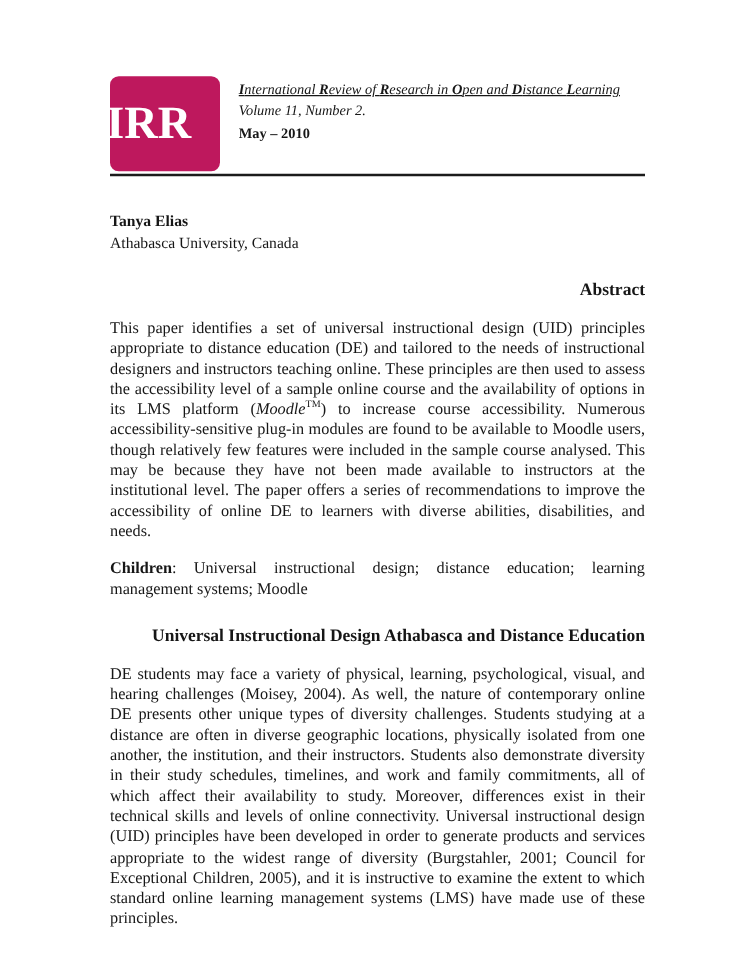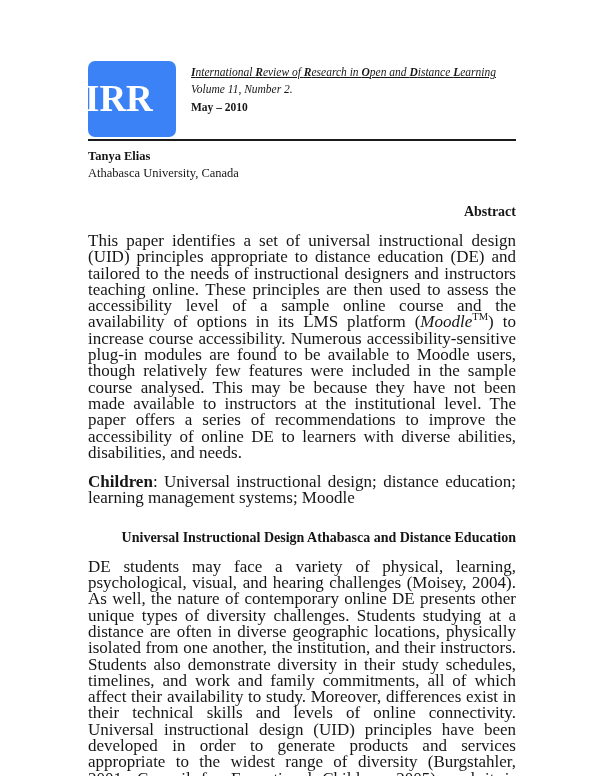--- a/index.html
+++ b/index.html
@@ -44,45 +44,45 @@
     margin:2px 0 0 0;
   }
   .title {
     font-size:18.5px;
     font-weight:bold;
     font-style:italic;
     line-height:1.28;
     margin-top:14px;
     max-width:430px;
   }
-  .author { font-weight:bold; font-size:12.5px; margin-top:8px; }
+  .author { font-weight:bold; font-size:12.5px; margin-top:29px; }
   .affiliation { font-size:12.5px; margin-top:2px; }
   .center-heading {
     text-align:right;
     font-weight:bold;
     font-size:14px;
     margin-top:23px;
   }
   .para {
-    font-size:17px;
+    font-size:13px;
     line-height:16.3px;
     text-align:justify;
     margin-top:13px;
   }
   .rich b { font-weight:bold; }
   .rich i { font-style:italic; }
   .rich sup { font-size:0.62em; vertical-align:super; line-height:0; }
 </style>
 </head>
 <body>
 
 <div class="page">
 
   <div class="header-row">
-    <div class="logo" style="background:#3b82f6;color:#ffffff;justify-content:center;">
+    <div class="logo" style="background:#be185d;color:#ffffff;justify-content:center;">
       <div class="logo-line">IRR</div>
     </div>
     <div class="header-meta">
       <div class="journal-line rich"><b><i>I</i></b><i>nternational </i><b><i>R</i></b><i>eview of </i><b><i>R</i></b><i>esearch in </i><b><i>O</i></b><i>pen and </i><b><i>D</i></b><i>istance </i><b><i>L</i></b><i>earning</i></div>
       <div class="volume-line">Volume 11, Number 2.</div>
       <div class="date-line">May – 2010</div>
     </div>
   </div>
 
   <hr class="header-rule">

